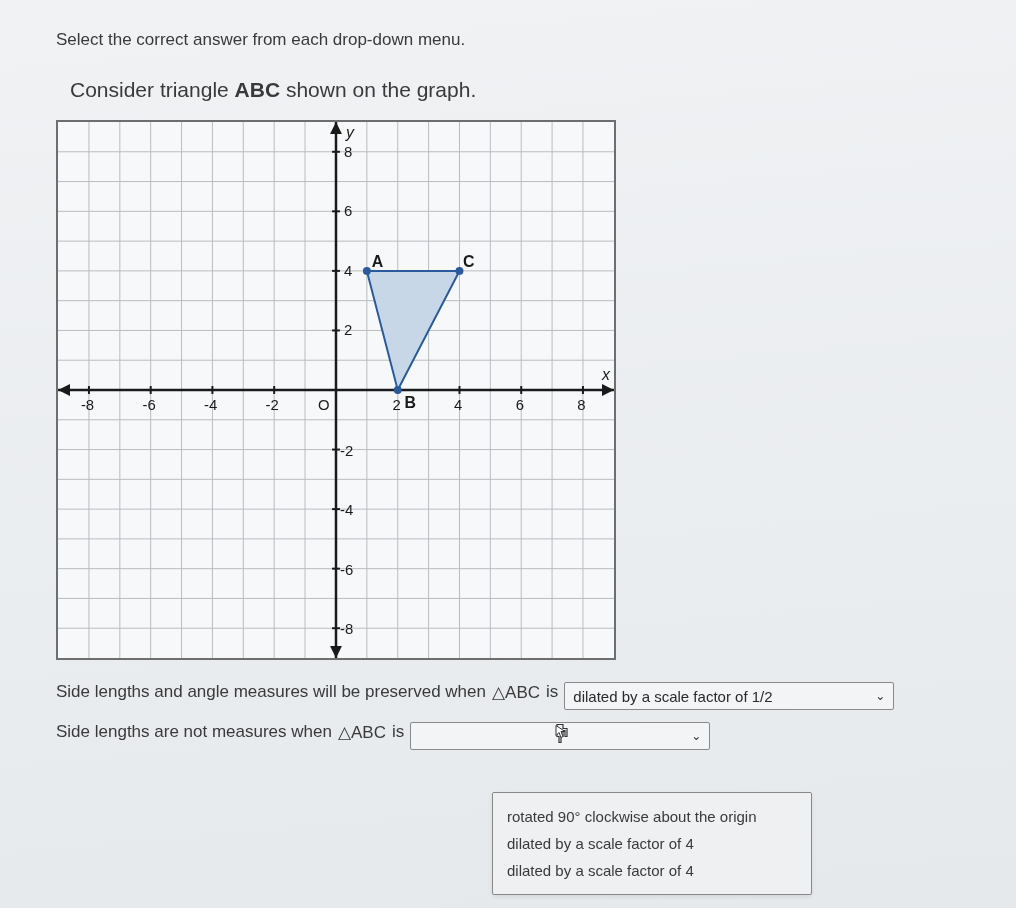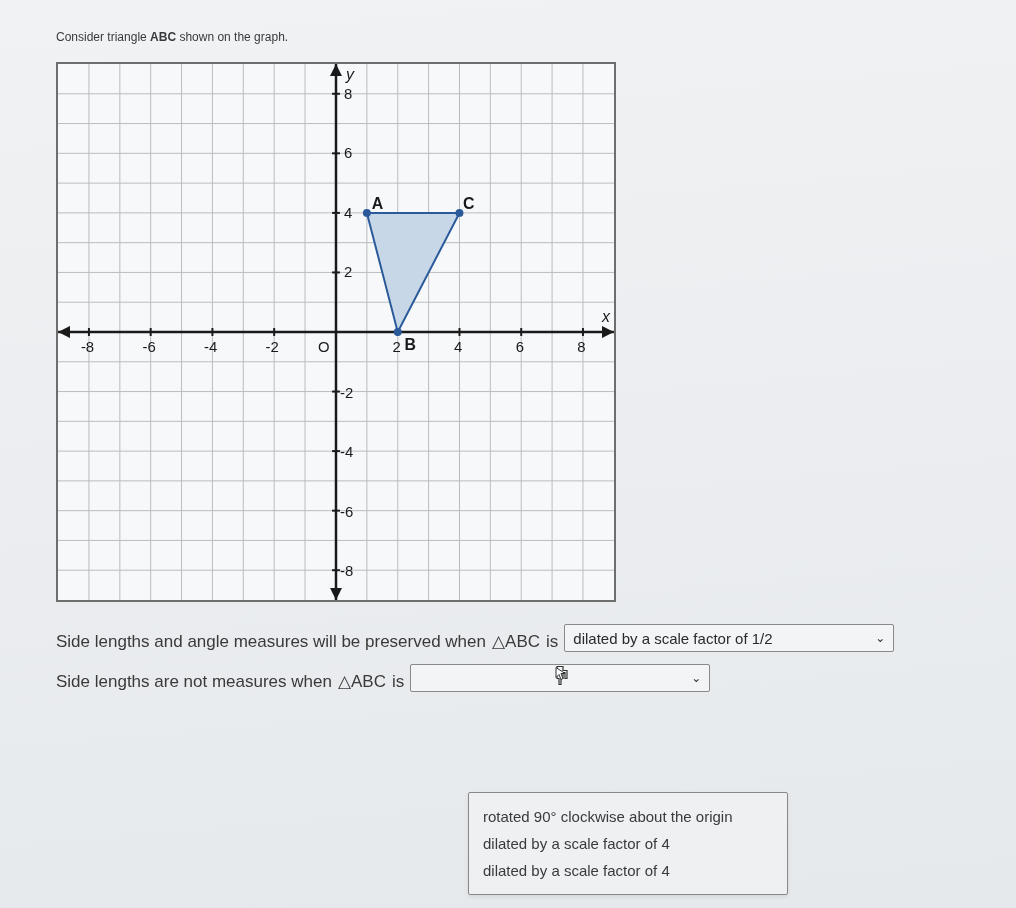--- a/index.html
+++ b/index.html
@@ -17,23 +17,24 @@
     padding: 30px 56px;
     min-height: 908px;
     position: relative;
   }
   .instruction {
     font-size: 17px;
     color: #3a3a3a;
     margin-bottom: 28px;
   }
   .subtext {
-    font-size: 12px;
+    font-size: 21px;
     color: #3a3a3a;
     margin-bottom: 18px;
+    margin-left: 14px;
   }
   .subtext .triangle-name {
     font-weight: bold;
   }
   .graph-container {
     position: relative;
     width: 560px;
     height: 540px;
     border: 2px solid #6e6e6e;
     background: #f7f8fa;
@@ -42,21 +43,21 @@
   .graph-svg {
     width: 100%;
     height: 100%;
     display: block;
   }
   .statement {
     font-size: 17px;
     color: #3a3a3a;
     margin-bottom: 12px;
     display: flex;
-    align-items: flex-end;
+    align-items: flex-start;
     flex-wrap: wrap;
     gap: 6px;
   }
   .select-box {
     display: inline-flex;
     align-items: center;
     justify-content: space-between;
     background: #f2f4f6;
     border: 1px solid #8a8a8a;
     border-radius: 2px;
@@ -81,21 +82,21 @@
   }
   .cursor-icon {
     position: absolute;
     left: 50%;
     top: 50%;
     transform: translate(-50%, -50%);
     font-size: 18px;
   }
   .dropdown-panel {
     position: absolute;
-    left: 468px;
+    left: 492px;
     top: 792px;
     width: 320px;
     background: #eef0f2;
     border: 1px solid #888;
     border-radius: 2px;
     padding: 10px 14px;
     box-shadow: 0 2px 4px rgba(0,0,0,0.08);
   }
   .dropdown-panel .opt {
     font-size: 15px;
@@ -104,20 +105,21 @@
     cursor: pointer;
   }
   .tri-symbol {
     font-family: Liberation Sans, sans-serif;
   }
 </style>
 </head>
 <body>
 
 <div class="page">
+  <div class="instruction">Select the correct answer from each drop-down menu.</div>
 
   <div class="subtext">
     <span>Consider triangle </span><span class="triangle-name">ABC</span><span> shown on the graph.</span>
   </div>
 
   <div class="graph-container">
     <svg class="graph-svg" viewBox="0 0 560 540">
 
       <g stroke="#b8bcc0" stroke-width="1">
 

